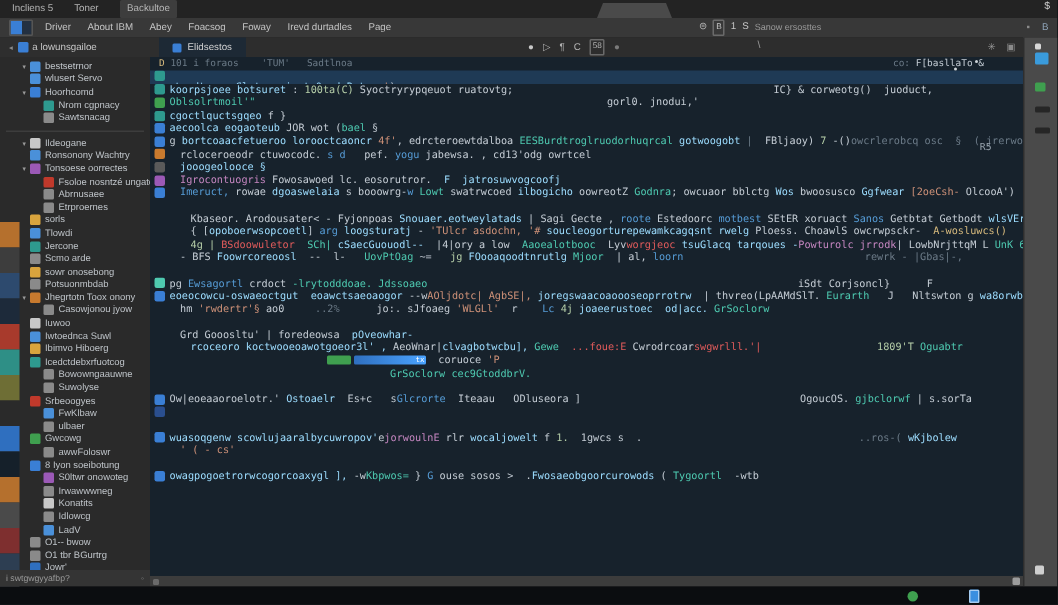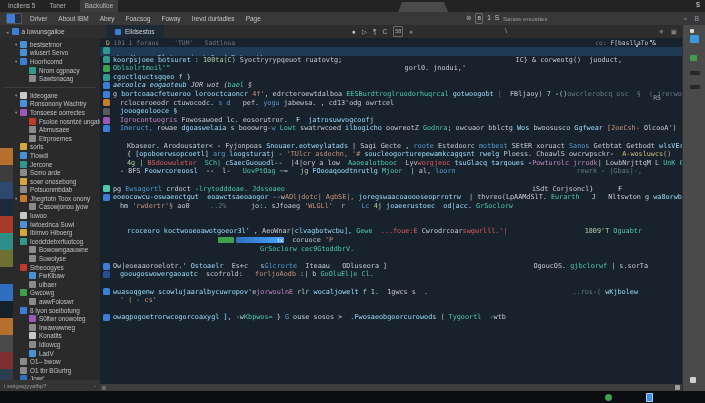--- a/index.html
+++ b/index.html
@@ -370,43 +370,43 @@
     </div>
   </div>
 
   <div class="editor">
     <div class="breadcrumb" id="breadcrumb"><span class="tk tk-ye">D </span><span class="tk tk-gr">101 i foraos</span><span class="tk tk-gr">    'TUM'</span><span class="tk tk-gr">   Sadtlnoa</span><span class="rt" style="padding-right: 26px;"><span class="tk tk-gr">co: </span><span class="tk tk-df">F[basllaTo &amp;</span></span></div>
     <div class="code" id="code-lines">
         <div class="code-line hl"><span class="gutter"><span class="gicon" style="background: rgb(46, 154, 143);"></span></span><span class="lbody" style="padding-left: 0px;"><span class="tk tk-id">ereutredtesooySlsterogjroty0wodcPutr</span><span class="tk tk-st"> s'</span><span class="tk tk-df">);</span></span><span class="rt" style="padding-right: 36px;"><span class="tk tk-df">Ooeceuikl 7neusocratules </span><span class="tk tk-ye">3P</span><span class="tk tk-df">        </span><span class="tk tk-df">B)</span></span></div>
         <div class="code-line"><span class="gutter"><span class="gicon" style="background: rgb(46, 154, 143);"></span></span><span class="lbody" style="padding-left: 0px;"><span class="tk tk-id">koorpsjoee botsuret</span><span class="tk tk-df"> : </span><span class="tk tk-num">100ta(C)</span><span class="tk tk-df"> Syoctryrypqeuot ruatovtg;</span></span><span class="rt" style="padding-right: 60px;"><span class="tk tk-df">IC} &amp; corweotg()  juoduct,</span></span></div>
         <div class="code-line"><span class="gutter"><span class="gicon" style="background: rgb(63, 159, 79);"></span></span><span class="lbody" style="padding-left: 0px;"><span class="tk tk-ty">Oblsolrtmoil'"</span></span><span class="rt" style="padding-right: 216px;"><span class="tk tk-df">gorl0. jnodui,'</span></span></div>
         <div class="code-line"><span class="gutter"><span class="gicon" style="background: rgb(46, 154, 143);"></span></span><span class="lbody" style="padding-left: 0px;"><span class="tk tk-id">cgoctlquctsgqeo</span><span class="tk tk-df"> f }</span></span></div>
-        <div class="code-line"><span class="gutter"><span class="gicon" style="background: rgb(58, 127, 213);"></span></span><span class="lbody" style="padding-left: 0px; font-style: italic;"><span class="tk tk-id">aecoolca eogaoteub </span><span class="tk tk-df">JOR wot (</span><span class="tk tk-ty">bael</span><span class="tk tk-df"> §</span></span></div>
+        <div class="code-line"><span class="gutter"><span class="gicon" style="background: rgb(58, 127, 213);"></span></span><span class="lbody" style="padding-left: 0px;"><span class="tk tk-id">aecoolca eogaoteub </span><span class="tk tk-df">JOR wot (</span><span class="tk tk-ty">bael</span><span class="tk tk-df"> §</span></span></div>
         <div class="code-line"><span class="gutter"><span class="gicon" style="background: rgb(58, 127, 213);"></span></span><span class="lbody" style="padding-left: 0px;"><span class="tk tk-df">g </span><span class="tk tk-id">bortcoaacfetueroo lorooctcaoncr </span><span class="tk tk-st">4f'</span><span class="tk tk-df">, edrcteroewtdalboa </span><span class="tk tk-ty">EESBurdtroglruodorhuqrcal</span><span class="tk tk-id"> gotwoogobt </span><span class="tk tk-gr">|</span><span class="tk tk-df">  FBljaoy) </span><span class="tk tk-num">7</span><span class="tk tk-df"> -()</span></span><span class="rt" style="padding-right: 30px;"><span class="tk tk-gr">owcrlerobcq osc  §  ( jrerworwt ) j</span></span></div>
         <div class="code-line"><span class="gutter"><span class="gicon" style="background: rgb(200, 122, 46);"></span></span><span class="lbody" style="padding-left: 7px;"><span class="tk tk-df">rcloceroeodr ctuwocodc. </span><span class="tk tk-kw">s d</span><span class="tk tk-df">   pef. </span><span class="tk tk-kw">yogu</span><span class="tk tk-df"> jabewsa. , cd13'odg owrtcel</span></span></div>
         <div class="code-line"><span class="gutter"><span class="gicon" style="background: rgb(90, 90, 90);"></span></span><span class="lbody" style="padding-left: 7px;"><span class="tk tk-id">jooogeolooce §</span></span></div>
         <div class="code-line"><span class="gutter"><span class="gicon" style="background: rgb(155, 89, 182);"></span></span><span class="lbody" style="padding-left: 7px;"><span class="tk tk-pu">Igrocontuogris</span><span class="tk tk-df"> Fowosawoed lc. eosorutror.  </span><span class="tk tk-id">F  jatrosuwvogcoofj</span></span></div>
         <div class="code-line"><span class="gutter"><span class="gicon" style="background: rgb(58, 127, 213);"></span></span><span class="lbody" style="padding-left: 7px;"><span class="tk tk-kw">Imeruct,</span><span class="tk tk-df"> rowae </span><span class="tk tk-id">dgoaswelaia</span><span class="tk tk-df"> s booowrg-</span><span class="tk tk-kw">w </span><span class="tk tk-ty">Lowt</span><span class="tk tk-df"> swatrwcoed </span><span class="tk tk-id">ilbogicho</span><span class="tk tk-df"> oowreotZ </span><span class="tk tk-ty">Godnra</span><span class="tk tk-df">; owcuaor bblctg </span><span class="tk tk-id">Wos</span><span class="tk tk-df"> bwoosusco </span><span class="tk tk-id">Ggfwear </span><span class="tk tk-st">[2oeCsh- </span><span class="tk tk-df">OlcooA')  : l)</span></span></div>
         <div class="code-line"><span class="gutter"></span><span class="lbody" style="padding-left: 0px;"></span></div>
         <div class="code-line"><span class="gutter"></span><span class="lbody" style="padding-left: 14px;"><span class="tk tk-df">Kbaseor. Arodousater&lt; - Fyjonpoas </span><span class="tk tk-id">Snouaer.eotweylatads</span><span class="tk tk-df"> | Sagi Gecte , </span><span class="tk tk-kw">roote</span><span class="tk tk-df"> Estedoorc </span><span class="tk tk-kw">motbest</span><span class="tk tk-df"> SEtER xoruact </span><span class="tk tk-kw">Sanos</span><span class="tk tk-df"> Getbtat Getbodt </span><span class="tk tk-id">wlsVErt1</span></span></div>
         <div class="code-line"><span class="gutter"></span><span class="lbody" style="padding-left: 14px;"><span class="tk tk-df">{ [</span><span class="tk tk-id">opoboerwsopcoetl</span><span class="tk tk-df">] </span><span class="tk tk-kw">arg</span><span class="tk tk-id"> loogsturatj</span><span class="tk tk-df"> - </span><span class="tk tk-st">'TUlcr asdochn, '#</span><span class="tk tk-id"> soucleogorturepewamkcagqsnt rwelg </span><span class="tk tk-df">Ploess. ChoawlS owcrwpsckr-  </span><span class="tk tk-ye">A-wosluwcs()</span></span></div>
         <div class="code-line"><span class="gutter"></span><span class="lbody" style="padding-left: 14px;"><span class="tk tk-num">4g | </span><span class="tk tk-re">BSdoowuletor</span><span class="tk tk-ty">  SCh| </span><span class="tk tk-id">cSaecGuouodl--</span><span class="tk tk-df">  |4|ory a low  </span><span class="tk tk-ty">Aaoealotbooc</span><span class="tk tk-df">  Lyv</span><span class="tk tk-re">worgjeoc</span><span class="tk tk-id"> tsuGlacq tarqoues -</span><span class="tk tk-pu">Powturolc jrrodk</span><span class="tk tk-df">| LowbNrjttqM L </span><span class="tk tk-ty">UnK 6fjgruwh (fuar  Gct</span></span></div>
         <div class="code-line"><span class="gutter"></span><span class="lbody" style="padding-left: 7px;"><span class="tk tk-df">- BFS </span><span class="tk tk-id">Foowrcoreoosl</span><span class="tk tk-df">  --  l-   </span><span class="tk tk-ty">UovPtOag</span><span class="tk tk-df"> ~=   </span><span class="tk tk-num">jg </span><span class="tk tk-id">FOooaqoodtnrutlg</span><span class="tk tk-ty"> Mjoor</span><span class="tk tk-df">  | al, </span><span class="tk tk-kw">loorn</span></span><span class="rt" style="padding-right: 40px;"><span class="tk tk-gr">rewrk - |Gbas|-,</span></span></div>
         <div class="code-line"><span class="gutter"></span><span class="lbody" style="padding-left: 0px;"></span></div>
         <div class="code-line"><span class="gutter"><span class="gicon" style="background: rgb(78, 201, 176);"></span></span><span class="lbody" style="padding-left: 0px;"><span class="tk tk-df">pg </span><span class="tk tk-kw">Ewsagortl</span><span class="tk tk-df"> crdoct </span><span class="tk tk-ty">-lrytodddoae. Jdssoaeo</span></span><span class="rt" style="padding-right: 60px;"><span class="tk tk-df">iSdt Corjsoncl}      F</span></span></div>
         <div class="code-line"><span class="gutter"><span class="gicon" style="background: rgb(58, 127, 213);"></span></span><span class="lbody" style="padding-left: 0px;"><span class="tk tk-id">eoeocowcu-oswaeoctgut  </span><span class="tk tk-id">eoawctsaeoaogor</span><span class="tk tk-df"> --w</span><span class="tk tk-st">AOljdotc| AgbSE|,</span><span class="tk tk-id"> joregswaacoaoooseoprrotrw  </span><span class="tk tk-df">| thvreo</span></span><span class="rt" style="padding-right: 30px;"><span class="tk tk-df">(LpAAMdSlT. </span><span class="tk tk-ty">Eurarth</span><span class="tk tk-df">   J   Nltswton g </span><span class="tk tk-id">wa8orwbog|w</span></span></div>
         <div class="code-line"><span class="gutter"></span><span class="lbody" style="padding-left: 7px;"><span class="tk tk-df">hm </span><span class="tk tk-st">'rwdertr'§</span><span class="tk tk-df"> ao0</span><span class="tk tk-gr">     ..2%</span><span class="tk tk-df">      jo:. sJfoaeg </span><span class="tk tk-st">'WLGLl'</span><span class="tk tk-df">  r    </span><span class="tk tk-kw">Lc </span><span class="tk tk-num">4j</span><span class="tk tk-id"> joaeerustoec  od|acc. </span><span class="tk tk-ty">GrSoclorw</span></span></div>
         <div class="code-line"><span class="gutter"></span><span class="lbody" style="padding-left: 0px;"></span></div>
-        <div class="code-line"><span class="gutter"></span></div>
+        <div class="code-line"><span class="gutter"></span><span class="lbody" style="padding-left: 7px;"><span class="tk tk-df">Grd Gooosltu' | foredeowsa  </span><span class="tk tk-id">pOveowhar-</span></span></div>
         <div class="code-line"><span class="gutter"></span><span class="lbody" style="padding-left: 14px;"><span class="tk tk-id">rcoceoro koctwooeoawotgoeor3l' , </span><span class="tk tk-df">AeoWnar|</span><span class="tk tk-id">clvagbotwcbu],</span><span class="tk tk-ty"> Gewe  </span><span class="tk tk-re">...foue:E</span><span class="tk tk-df"> Cwrodrcoar</span><span class="tk tk-re">swgwrlll.'|</span></span><span class="rt" style="padding-right: 40px;"><span class="tk tk-num">1809'T </span><span class="tk tk-ty">Oguabtr</span></span></div>
         <div class="code-line"><span class="gutter"></span><span class="lbody" style="padding-left: 105px;"><span class="wgreen"></span><span class="wblue">tx</span><span class="tk tk-df">  coruoce </span><span class="tk tk-st">'P</span></span></div>
         <div class="code-line"><span class="gutter"></span><span class="lbody" style="padding-left: 147px;"><span class="tk tk-ty">GrSoclorw cec9GtoddbrV.</span></span></div>
         <div class="code-line"><span class="gutter"></span><span class="lbody" style="padding-left: 0px;"></span></div>
         <div class="code-line"><span class="gutter"><span class="gicon" style="background: rgb(58, 127, 213);"></span></span><span class="lbody" style="padding-left: 0px;"><span class="tk tk-df">Ow|eoeaaoroelotr.' </span><span class="tk tk-id">Ostoaelr</span><span class="tk tk-df">  Es+c   s</span><span class="tk tk-kw">Glcrorte</span><span class="tk tk-df">  Iteaau   ODluseora ]</span></span><span class="rt" style="padding-right: 34px;"><span class="tk tk-df">OgoucOS. </span><span class="tk tk-ty">gjbclorwf</span><span class="tk tk-df"> | s.sorTa</span></span></div>
-        <div class="code-line"><span class="gutter"><span class="gicon" style="background: rgb(42, 79, 143);"></span></span><span class="lbody" style="padding-left: 7px;"><span class="tk tk-id">goougoswowergaoaotc  </span><span class="tk tk-df">scofrold:   </span><span class="tk tk-st">forljoAodb</span><span class="tk tk-df"> :| b </span><span class="tk tk-ty">GoOluEl|e Cl.</span></span></div>
+        <div class="code-line"><span class="gutter"><span class="gicon" style="background: rgb(42, 79, 143);"></span></span></div>
         <div class="code-line"><span class="gutter"></span></div>
         <div class="code-line"><span class="gutter"><span class="gicon" style="background: rgb(58, 127, 213);"></span></span><span class="lbody" style="padding-left: 0px;"><span class="tk tk-id">wuasoqgenw scowlujaaralbycuwropov'</span><span class="tk tk-df">e</span><span class="tk tk-pu">jorwoulnE</span><span class="tk tk-df"> rlr </span><span class="tk tk-id">wocaljowelt</span><span class="tk tk-df"> f </span><span class="tk tk-num">1.</span><span class="tk tk-df">  1gwcs s  .</span></span><span class="rt" style="padding-right: 44px;"><span class="tk tk-gr">..ros-( </span><span class="tk tk-id">wKjbolew</span></span></div>
         <div class="code-line"><span class="gutter"></span><span class="lbody" style="padding-left: 7px;"><span class="tk tk-st">' ( - cs'</span></span></div>
         <div class="code-line"><span class="gutter"></span><span class="lbody" style="padding-left: 0px;"></span></div>
         <div class="code-line"><span class="gutter"><span class="gicon" style="background: rgb(58, 127, 213);"></span></span><span class="lbody" style="padding-left: 0px;"><span class="tk tk-id">owagpogoetrorwcogorcoaxygl ],</span><span class="tk tk-df"> -w</span><span class="tk tk-ty">Kbpwos=</span><span class="tk tk-df"> } </span><span class="tk tk-kw">G</span><span class="tk tk-df"> ouse sosos &gt;  .</span><span class="tk tk-id">Fwosaeobgoorcurowods</span><span class="tk tk-df"> ( </span><span class="tk tk-ty">Tygoortl</span><span class="tk tk-df">  -wtb</span></span></div>
       </div>
     <div class="float-label">R5</div>
     <div class="ed-dot" style="right:30px;top:2px"></div>
     <div class="ed-dot" style="right:44px;top:7px"></div>
   </div>

